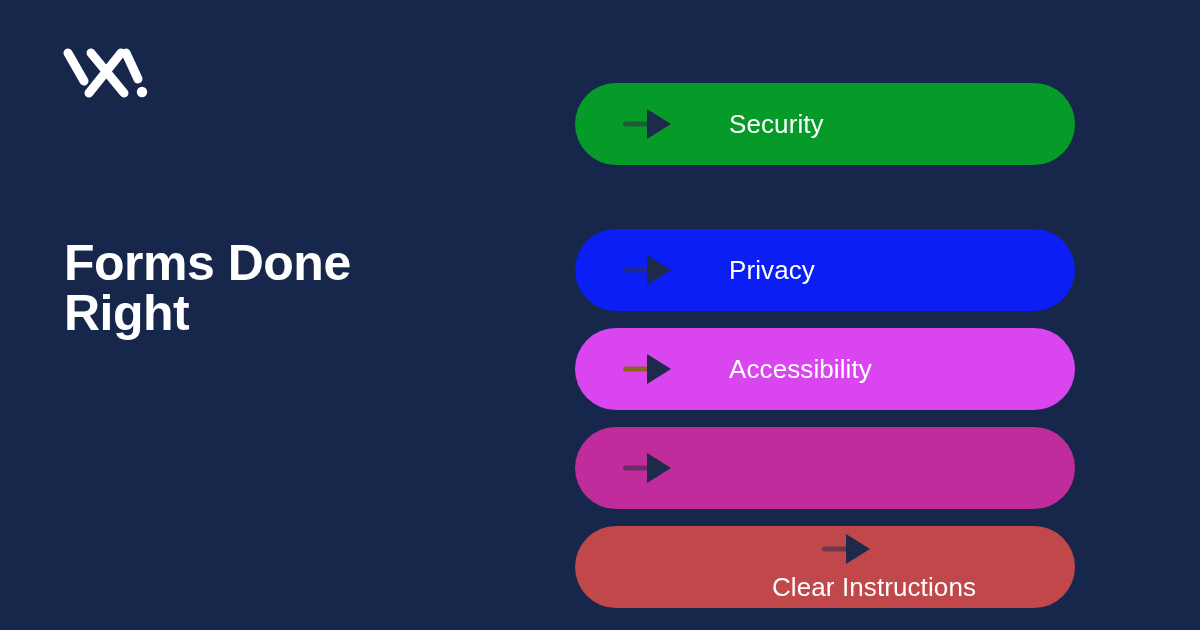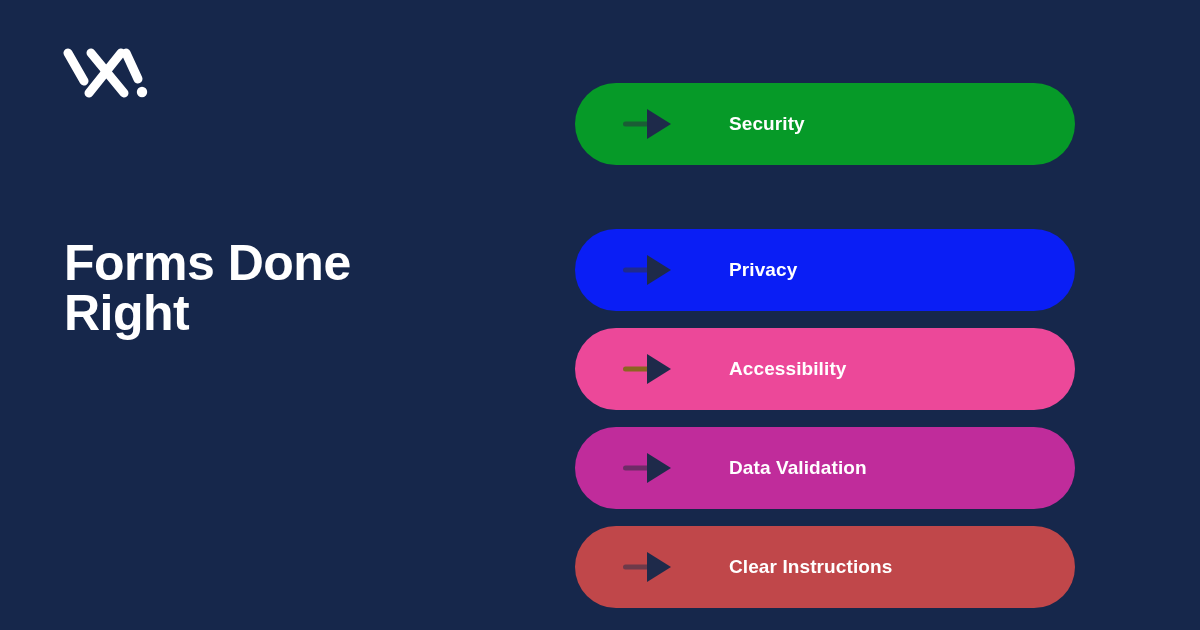--- a/index.html
+++ b/index.html
@@ -64,22 +64,22 @@
   }
   .pill-arrow {
     flex: 0 0 auto;
     width: 56px;
     height: 46px;
     display: block;
   }
   .pill-label {
     margin-left: 52px;
     color: #ffffff;
-    font-size: 19px;
-    font-weight: 700;
+    font-size: 26px;
+    font-weight: 400;
     letter-spacing: 0.1px;
     white-space: nowrap;
   }
 </style>
 </head>
 <body>
 
 <div id="banner" style="background: rgb(22, 39, 75);">
 
   <div id="logo">
@@ -108,37 +108,36 @@
     </div>
 
     <div class="pill" style="background: rgb(10, 30, 245); margin-top: 47px;">
       <svg class="pill-arrow" viewBox="0 0 56 46">
         <rect class="arrow-shaft" x="2" y="20.5" width="30" height="5" rx="2.5" fill="#1f2a8e"></rect>
         <path class="arrow-head" d="M26 8 L50 23 L26 38 Z" fill="#1e2a4a"></path>
       </svg>
       <span class="pill-label">Privacy</span>
     </div>
 
-    <div class="pill" style="background: #ec4899;">
+    <div class="pill" style="background: #d946ef;">
       <svg class="pill-arrow" viewBox="0 0 56 46">
         <rect class="arrow-shaft" x="2" y="20.5" width="30" height="5" rx="2.5" fill="#8a6520"></rect>
         <path class="arrow-head" d="M26 8 L50 23 L26 38 Z" fill="#1e2a4a"></path>
       </svg>
       <span class="pill-label">Accessibility</span>
     </div>
 
     <div class="pill" style="background: rgb(192, 44, 155);">
       <svg class="pill-arrow" viewBox="0 0 56 46">
         <rect class="arrow-shaft" x="2" y="20.5" width="30" height="5" rx="2.5" fill="#6e2b67"></rect>
         <path class="arrow-head" d="M26 8 L50 23 L26 38 Z" fill="#1e2a4a"></path>
       </svg>
-      <span class="pill-label">Data Validation</span>
     </div>
 
-    <div class="pill" style="background: rgb(192, 71, 74);">
+    <div class="pill" style="background: rgb(192, 71, 74); flex-direction: column;">
       <svg class="pill-arrow" viewBox="0 0 56 46">
         <rect class="arrow-shaft" x="2" y="20.5" width="30" height="5" rx="2.5" fill="#6e3a4a"></rect>
         <path class="arrow-head" d="M26 8 L50 23 L26 38 Z" fill="#1e2a4a"></path>
       </svg>
       <span class="pill-label">Clear Instructions</span>
     </div>
 
   </div>
 </div>
 

